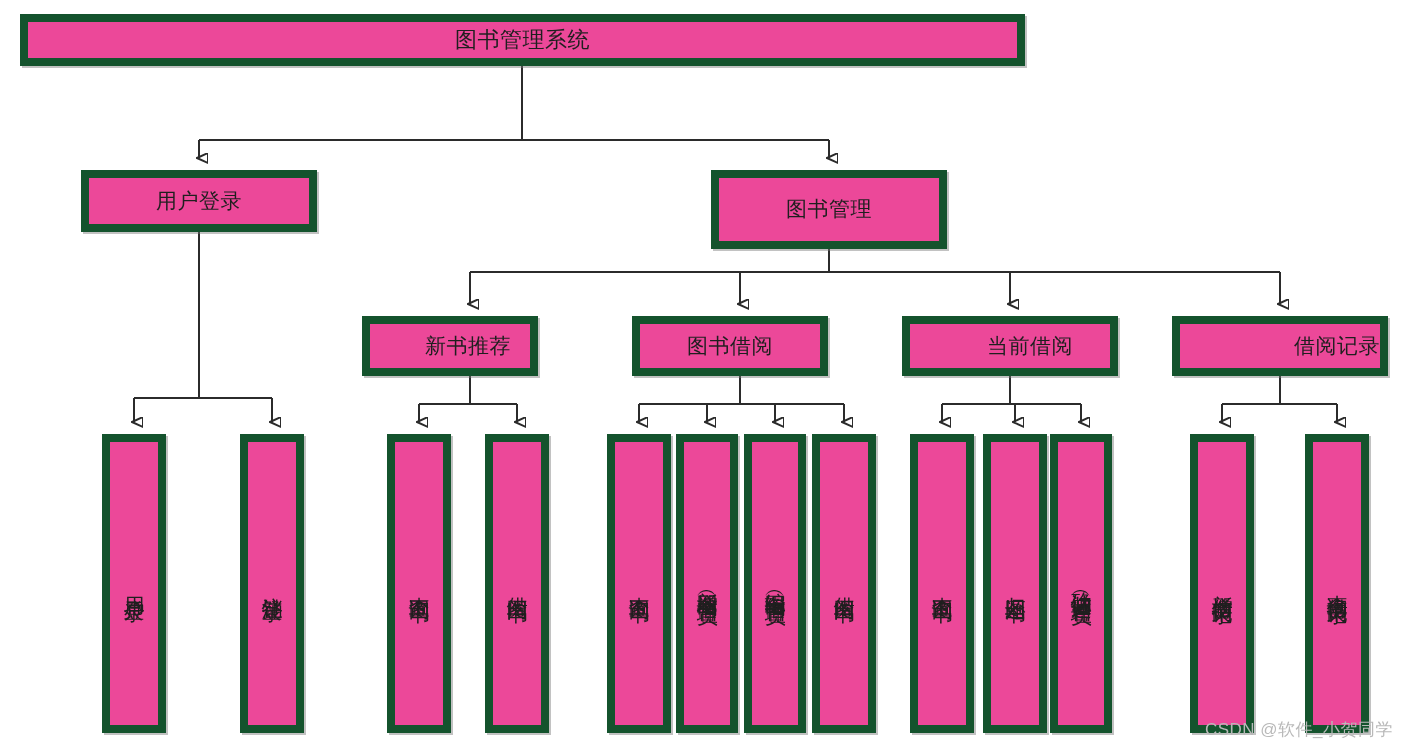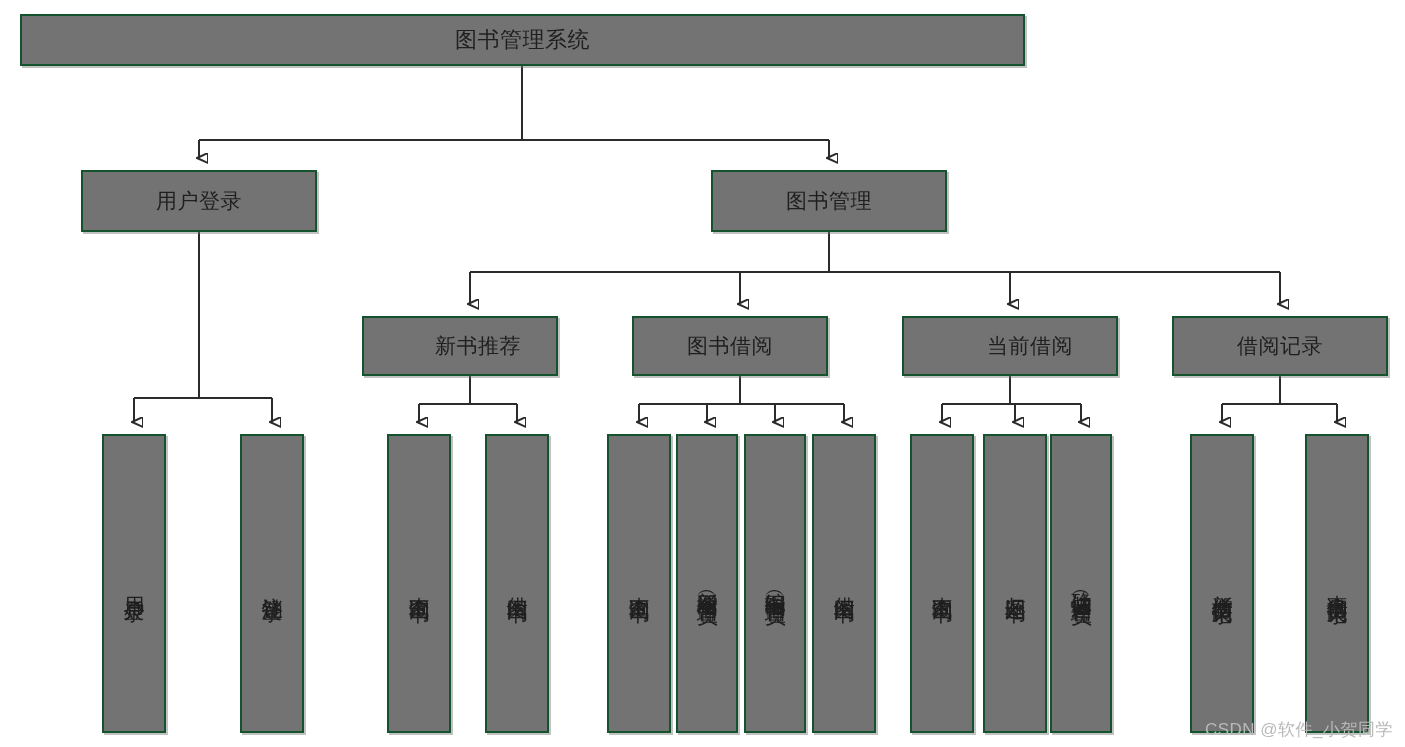--- a/index.html
+++ b/index.html
@@ -10,22 +10,22 @@
   #canvas{
     position:relative;
     width:1405px;
     height:747px;
     background:#ffffff;
     overflow:hidden;
   }
   .node{
     position:absolute;
     box-sizing:border-box;
-    border:2px solid #14532d;
-    background:#737373;
+    border:8px solid #14532d;
+    background:#ec4899;
     display:flex;
     align-items:center;
     justify-content:center;
     box-shadow:2px 2px 0 rgba(120,120,120,.45);
   }
   .node .lbl{
     font-size:21px;
     line-height:1.15;
     color:#1f1f1f;
     letter-spacing:.5px;
@@ -120,34 +120,34 @@
     <line x1="1337" y1="404" x2="1337" y2="422" marker-end="url(#arw)"></line>
   </svg>
 
   <div class="node root" style="left:20px;top:14px;width:1005px;height:52px;">
     <span class="lbl">图书管理系统</span>
   </div>
 
   <div class="node" style="left:81px;top:170px;width:236px;height:62px;">
     <span class="lbl">用户登录</span>
   </div>
-  <div class="node" style="left:711px;top:170px;width:236px;height:62px;">
+  <div class="node" style="left:711px;top:170px;width:236px;height:79px;">
     <span class="lbl">图书管理</span>
   </div>
 
-  <div class="node" style="left:362px;top:316px;width:196px;height:60px;padding-left:36px;">
+  <div class="node" style="left:362px;top:316px;width:176px;height:60px;padding-left:36px;">
     <span class="lbl">新书推荐</span>
   </div>
   <div class="node" style="left:632px;top:316px;width:196px;height:60px;">
     <span class="lbl">图书借阅</span>
   </div>
   <div class="node" style="left:902px;top:316px;width:216px;height:60px;padding-left:40px;">
     <span class="lbl">当前借阅</span>
   </div>
-  <div class="node" style="left:1172px;top:316px;width:216px;height:60px;">
+  <div class="node" style="left:1172px;top:316px;width:216px;height:60px;justify-content:flex-end;">
     <span class="lbl">借阅记录</span>
   </div>
 
   <div class="node leaf" style="left:102px;top:434px;width:64px;height:299px;">
     <span class="lbl">用户登录</span>
   </div>
   <div class="node leaf" style="left:240px;top:434px;width:64px;height:299px;">
     <span class="lbl">注销登录</span>
   </div>
 

